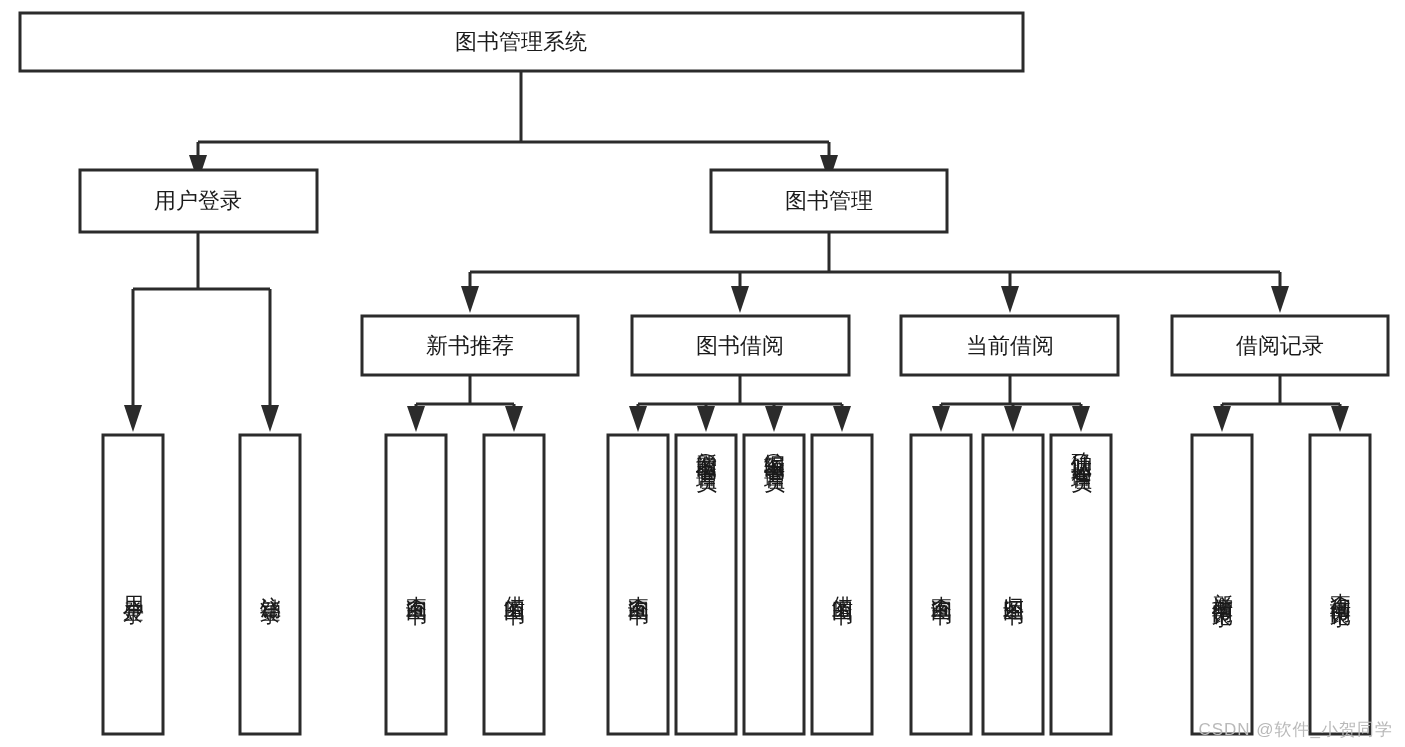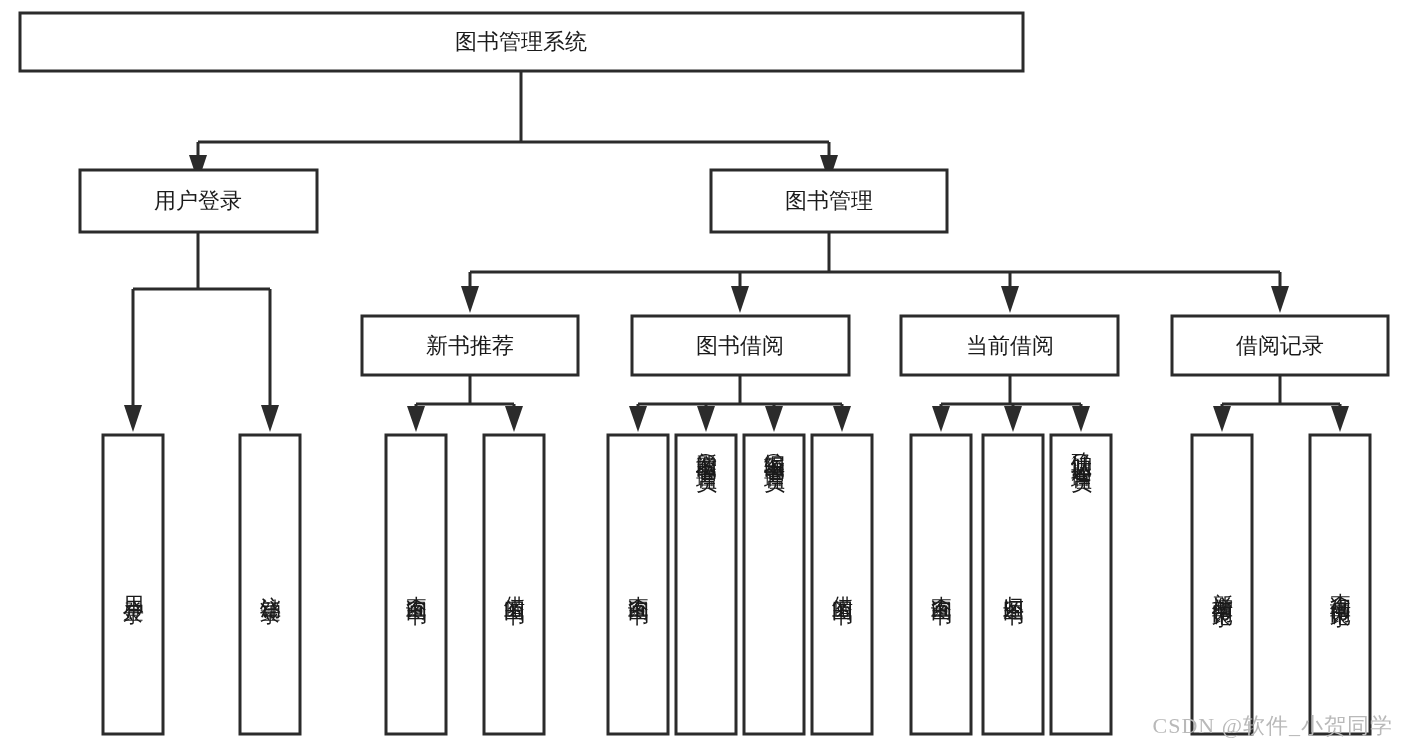--- a/index.html
+++ b/index.html
@@ -63,22 +63,22 @@
     font-size: 21px;
     line-height: 1.18;
     letter-spacing: 3px;
     color: #1a1a1a;
     white-space: nowrap;
   }
   #watermark {
     position: absolute;
     right: 12px;
     bottom: 6px;
-    font-family: Liberation Serif, serif;
-    font-size: 22px;
+    font-family: Liberation Sans, sans-serif;
+    font-size: 17px;
     color: #b9b9b9;
     letter-spacing: 1px;
     pointer-events: none;
     user-select: none;
   }
 </style>
 </head>
 <body>
 
 <div id="diagram-root">

